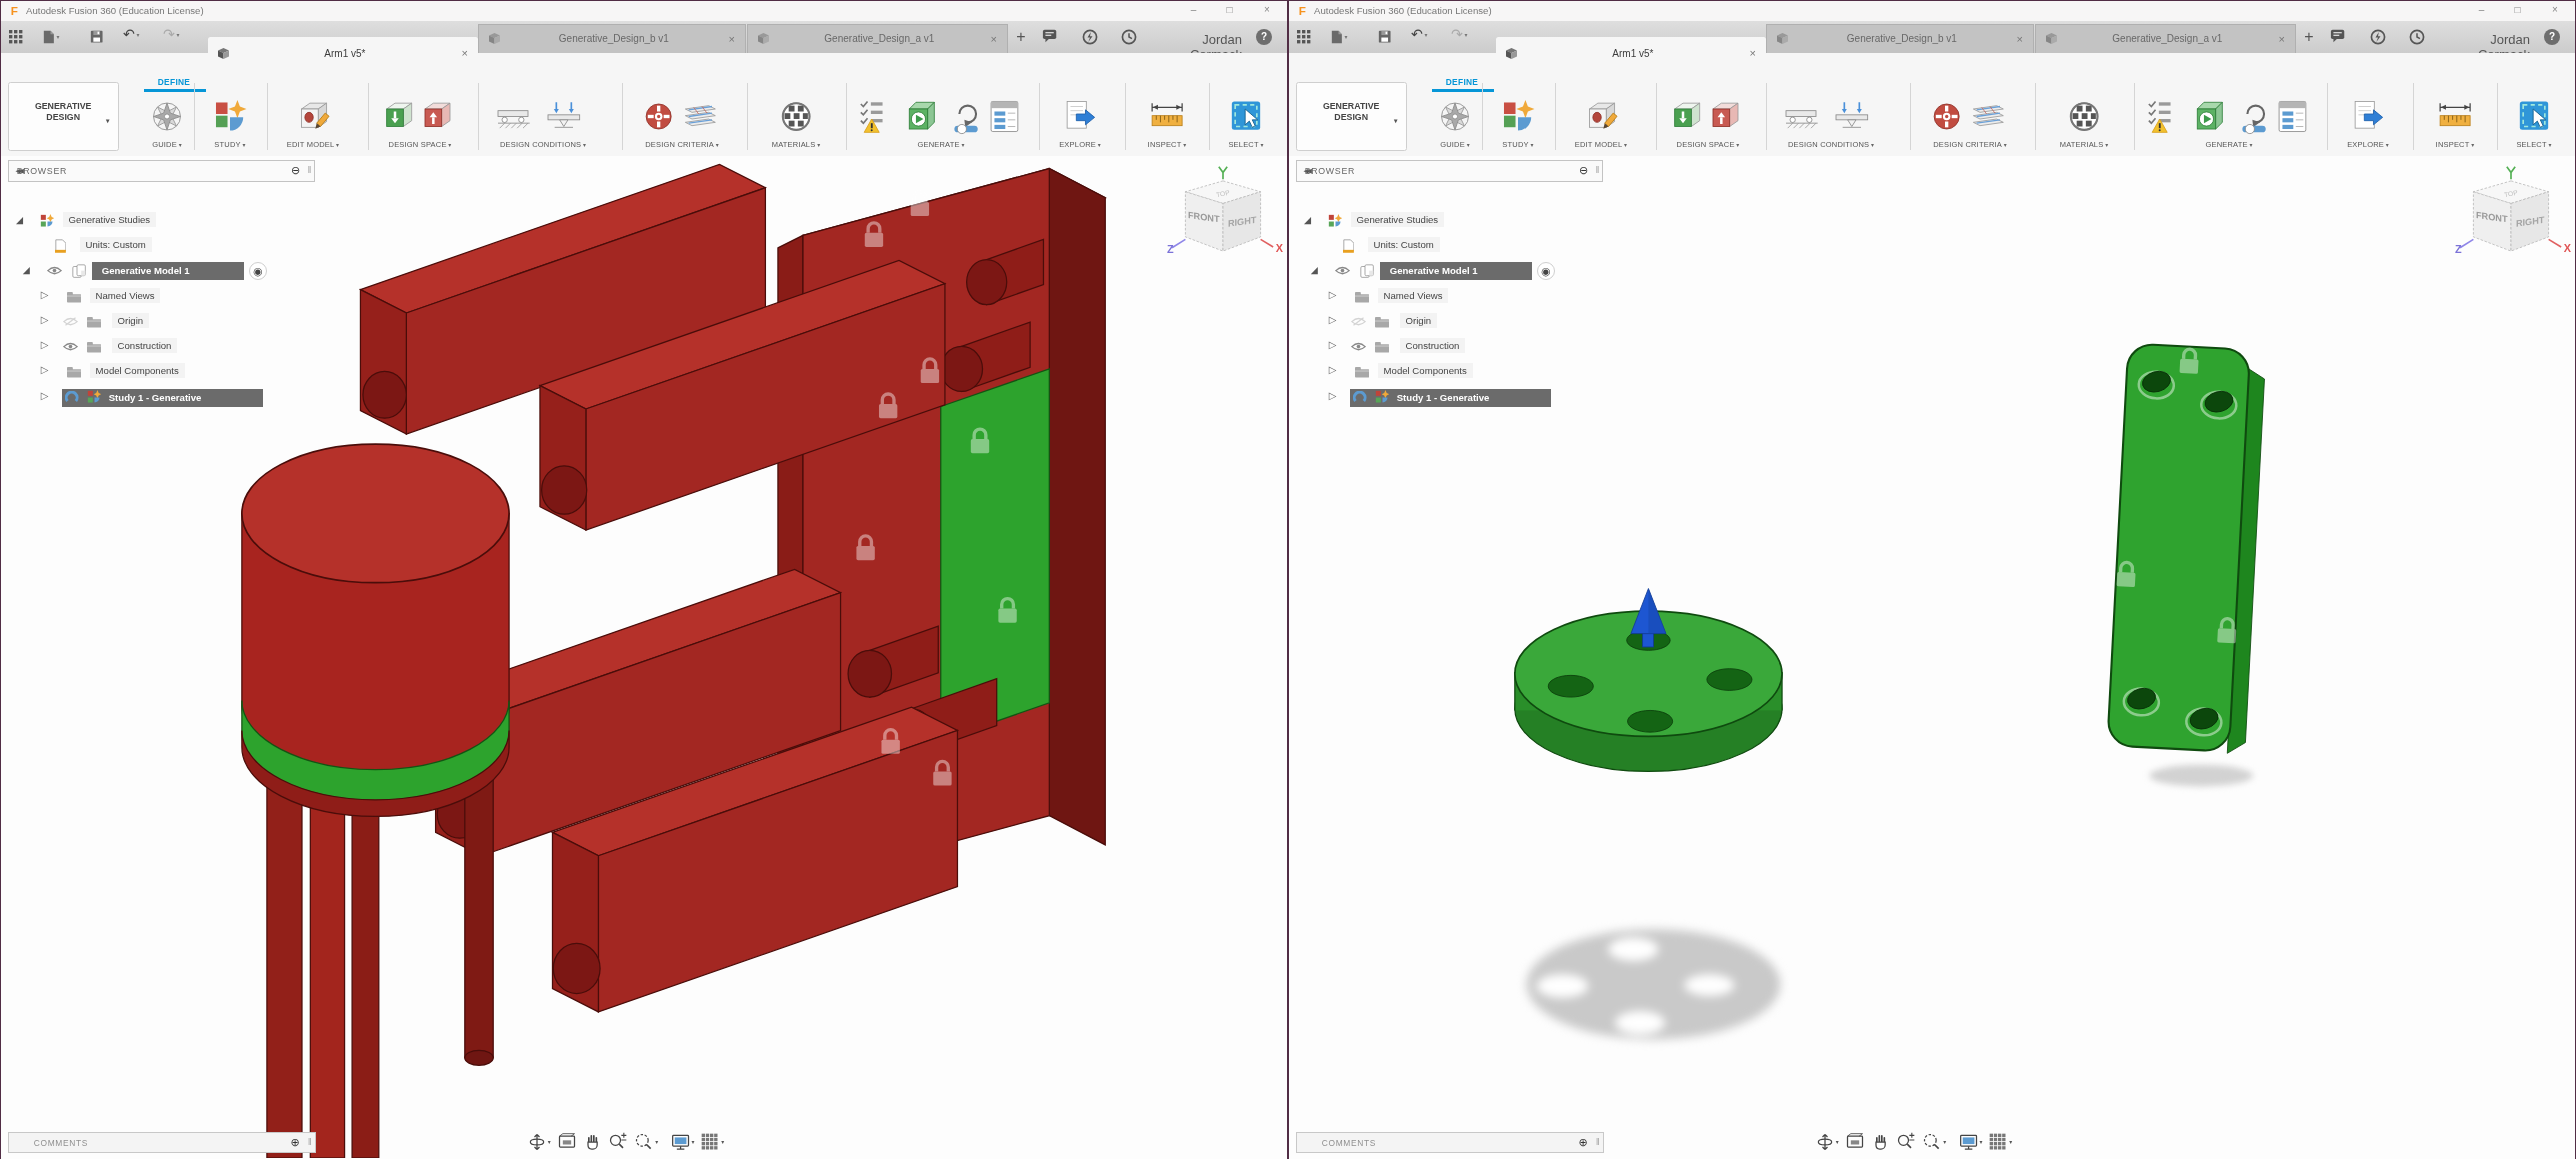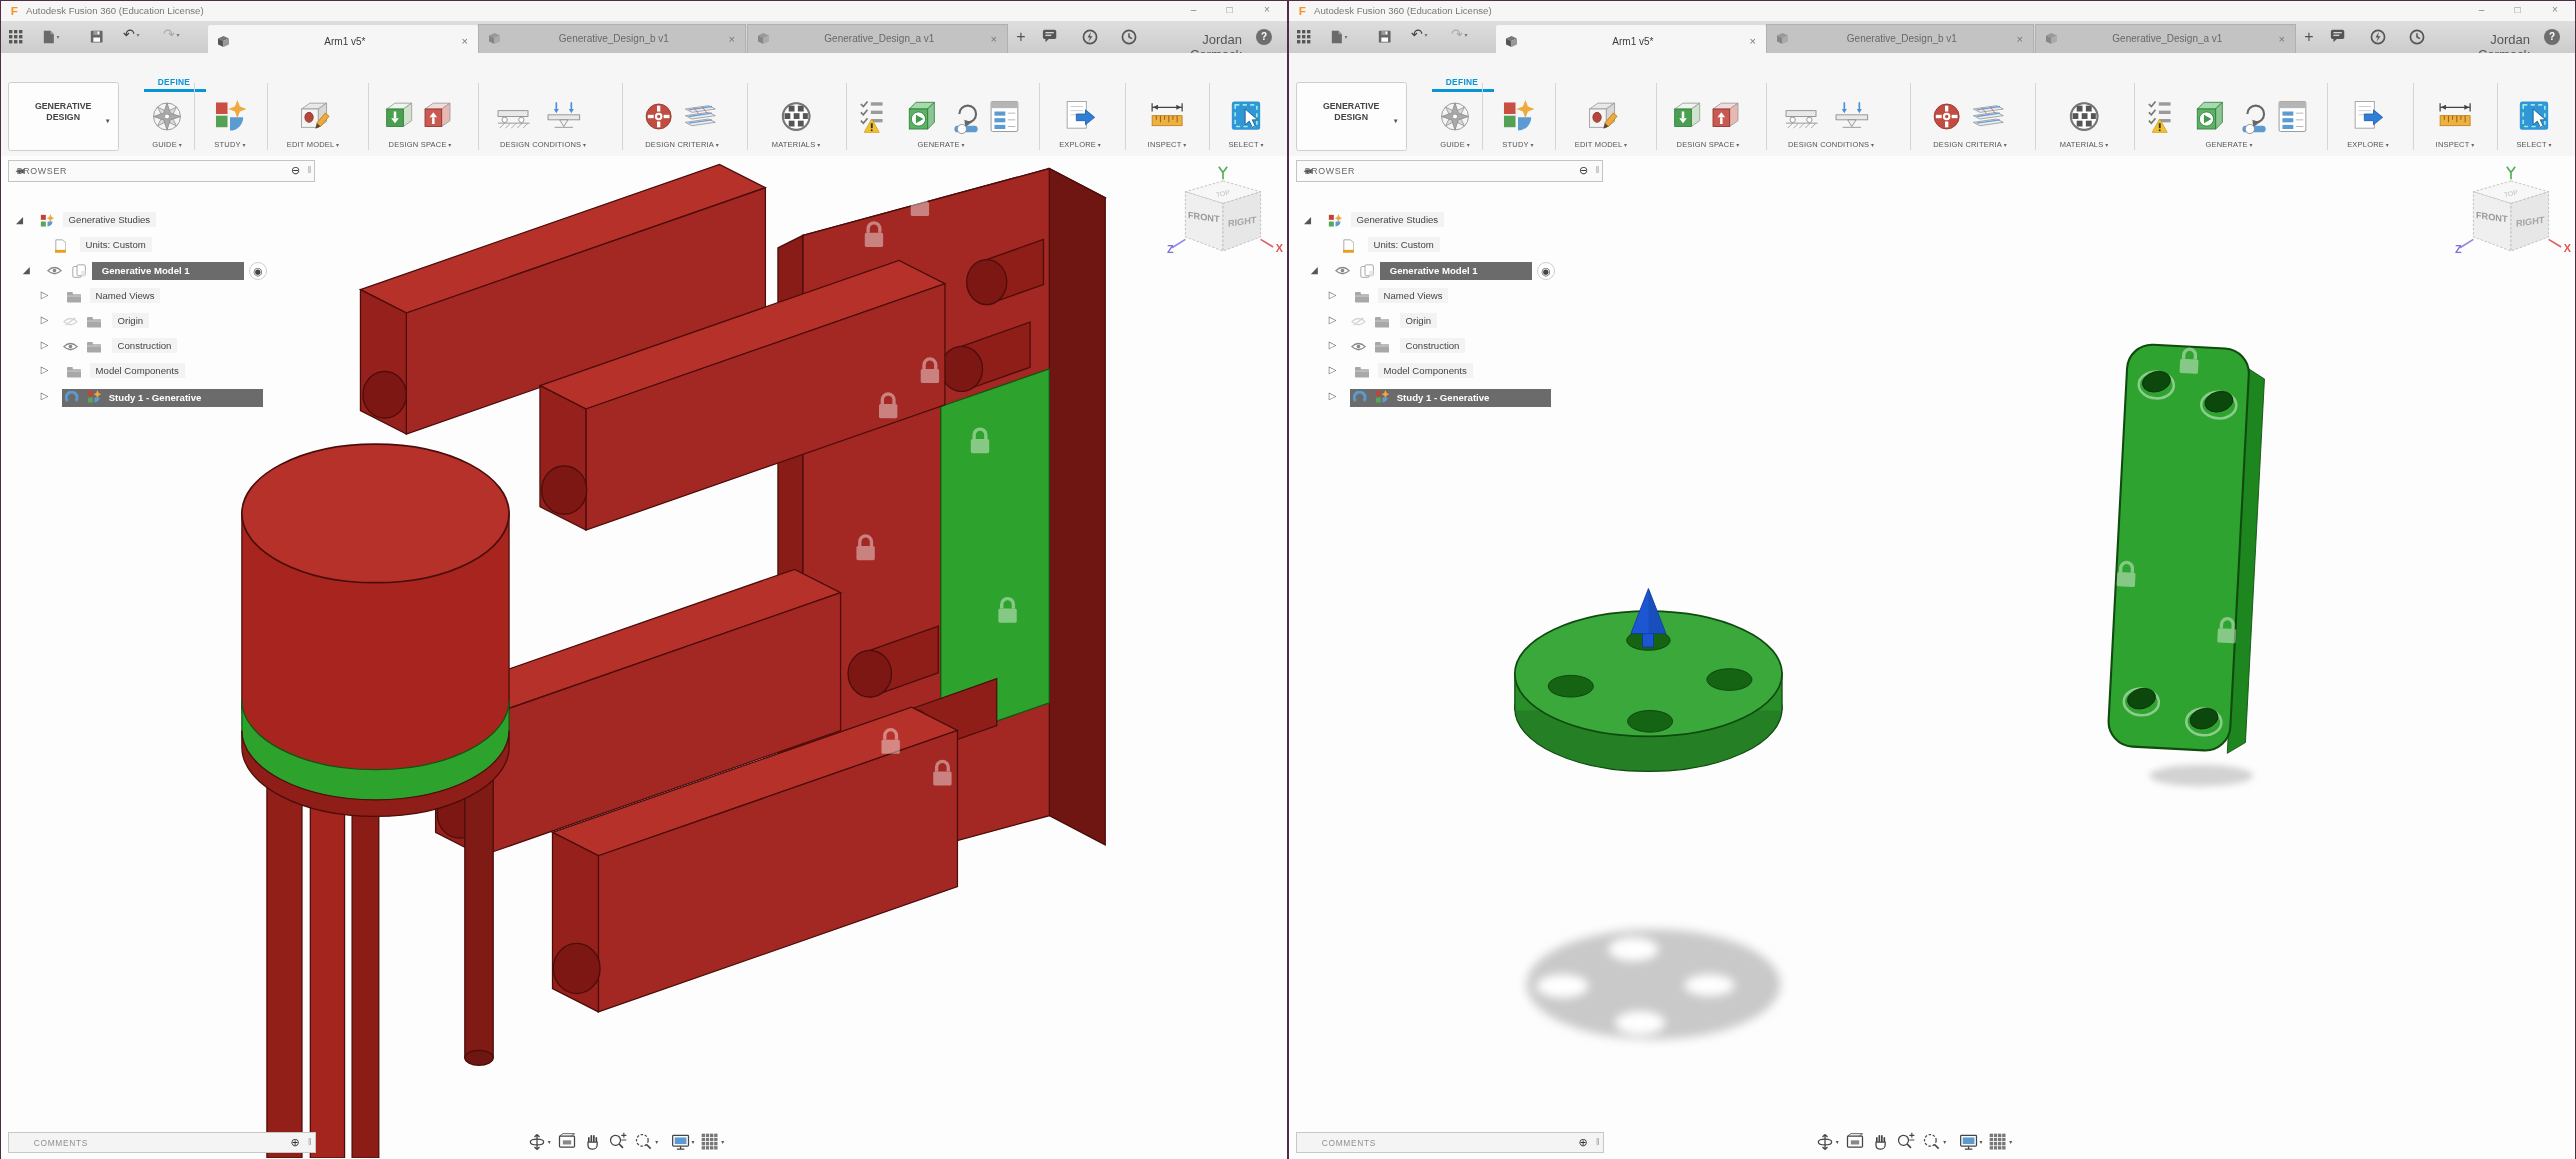--- a/index.html
+++ b/index.html
@@ -15,21 +15,21 @@
   .wtitle{position:absolute;left:25px;top:4.2px;font-size:9.6px;color:#777;}
   .wc{position:absolute;top:0;width:37px;height:19px;text-align:center;color:#888;font-size:10px;line-height:18.4px;cursor:default;}
   .wc.min{right:75px;} .wc.max{right:39px;} .wc.cls{right:1.7px;}
 
   
   .tabstrip{position:absolute;left:0;top:20px;right:0;height:32px;background:linear-gradient(#dedede,#cccccc);}
   .qa{position:absolute;top:7.5px;height:17px;color:#555;}
   .qa svg{vertical-align:middle;}
   .qcaret{font-size:5.9px;color:#777;vertical-align:middle;margin-left:1.7px;}
   .tab{position:absolute;display:flex;align-items:center;padding:0 10px;box-sizing:border-box;}
-  .tab.active{top:4px;height:32px;background:#f6f6f6;border-radius:2.5px 2.5px 0 0;z-index:2;}
+  .tab.active{top:16px;height:32px;background:#f6f6f6;border-radius:2.5px 2.5px 0 0;z-index:2;}
   .tab.inactive{top:2.5px;height:29px;background:#c3c3c3;border:0.8px solid #b0b0b0;border-bottom:none;}
   .tabcube{margin-right:5.9px;display:inline-flex;}
   .tab.inactive .tabcube{opacity:.55;}
   .tablabel{flex:1;text-align:center;font-size:10px;color:#3c3c3c;white-space:nowrap;overflow:hidden;}
   .tab.inactive .tablabel{color:#686868;}
   .tabclose{margin-left:6.7px;color:#777;font-size:11px;}
   .addtab{position:absolute;left:1009px;top:5px;width:22px;height:22px;text-align:center;font-size:16px;color:#555;line-height:22px;}
   .hic{position:absolute;top:8.4px;}
   .uname{position:absolute;left:1146px;top:11px;width:95px;text-align:right;font-size:13px;color:#555;}
   .helpic{position:absolute;left:1255px;top:7.5px;width:16px;height:16px;border-radius:50%;background:#6e6e6e;color:#fff;font-size:10px;font-weight:bold;text-align:center;line-height:16px;}

